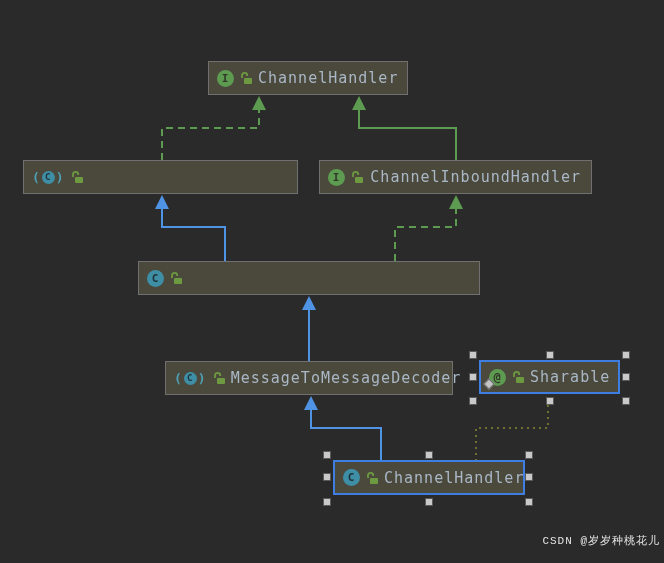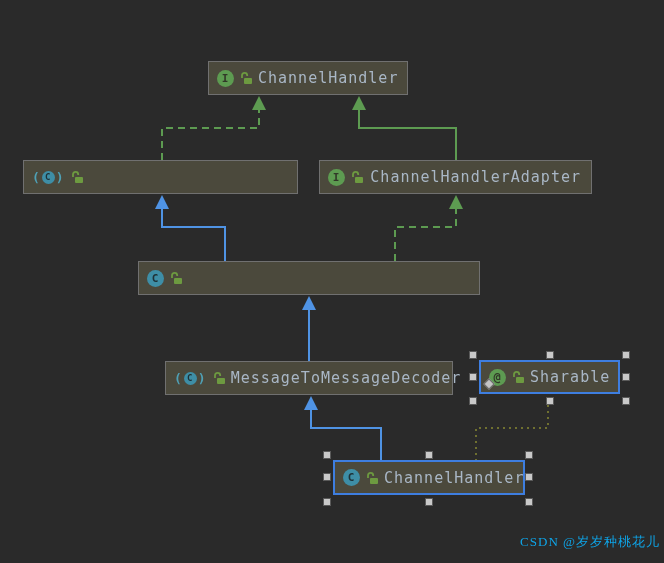--- a/index.html
+++ b/index.html
@@ -25,22 +25,22 @@
   .icon-abs b{width:13px;height:13px;border-radius:50%;background:#3e8ea6;color:#1e3238;
               display:flex;align-items:center;justify-content:center;font-size:9px;margin:0 1px;}
   .anno{position:relative;background:#5d9b51;color:#313828;font-size:12px;}
   .anno .diamond{position:absolute;left:-4px;bottom:-2px;width:6px;height:6px;
                  background:#c4c4c4;border:1px solid #6b6b6b;transform:rotate(45deg);}
   .lock{flex:none;display:flex;align-items:center;}
 
   .handle{position:absolute;width:8px;height:8px;background:#c9c9c9;
           border:1px solid #5a5a5a;box-sizing:border-box;}
 
-  .watermark{position:absolute;right:4px;top:533px;color:#0ea5e9;
-             font-family:Liberation Serif, serif;font-size:13px;letter-spacing:1px;}
+  .watermark{position:absolute;right:4px;top:533px;color:#e5e5e5;
+             font-family:Liberation Mono, monospace;font-size:11px;letter-spacing:1px;}
 </style>
 </head>
 <body>
 
 <div id="canvas">
 
   <svg class="edges" width="664" height="563" viewBox="0 0 664 563">
 
     <g>
       <polyline points="162,160 162,128 259,128 259,108" fill="none" stroke="#5d9b51" stroke-width="2" stroke-dasharray="7,5"></polyline>
@@ -103,21 +103,21 @@
   </div>
 
   <div class="node" style="left:319px;top:160px;width:273px">
     <span class="icon iface">I</span>
     <span class="lock">
       <svg width="14" height="14" viewBox="0 0 14 14">
           <path d="M3 7 V4.5 a2.6 2.6 0 0 1 5.2 0 V5" fill="none" stroke="#6d9a40" stroke-width="1.8"></path>
           <rect x="5" y="7" width="8" height="6" rx="1" fill="#6d9a40"></rect>
         </svg>
     </span>
-    <span class="lbl">ChannelHandlerAdapter</span>
+    <span class="lbl">ChannelInboundHandler</span>
   </div>
 
   <div class="node" style="left:138px;top:261px;width:342px">
     <span class="icon cls">C</span>
     <span class="lock">
       <svg width="14" height="14" viewBox="0 0 14 14">
           <path d="M3 7 V4.5 a2.6 2.6 0 0 1 5.2 0 V5" fill="none" stroke="#6d9a40" stroke-width="1.8"></path>
           <rect x="5" y="7" width="8" height="6" rx="1" fill="#6d9a40"></rect>
         </svg>
     </span>

